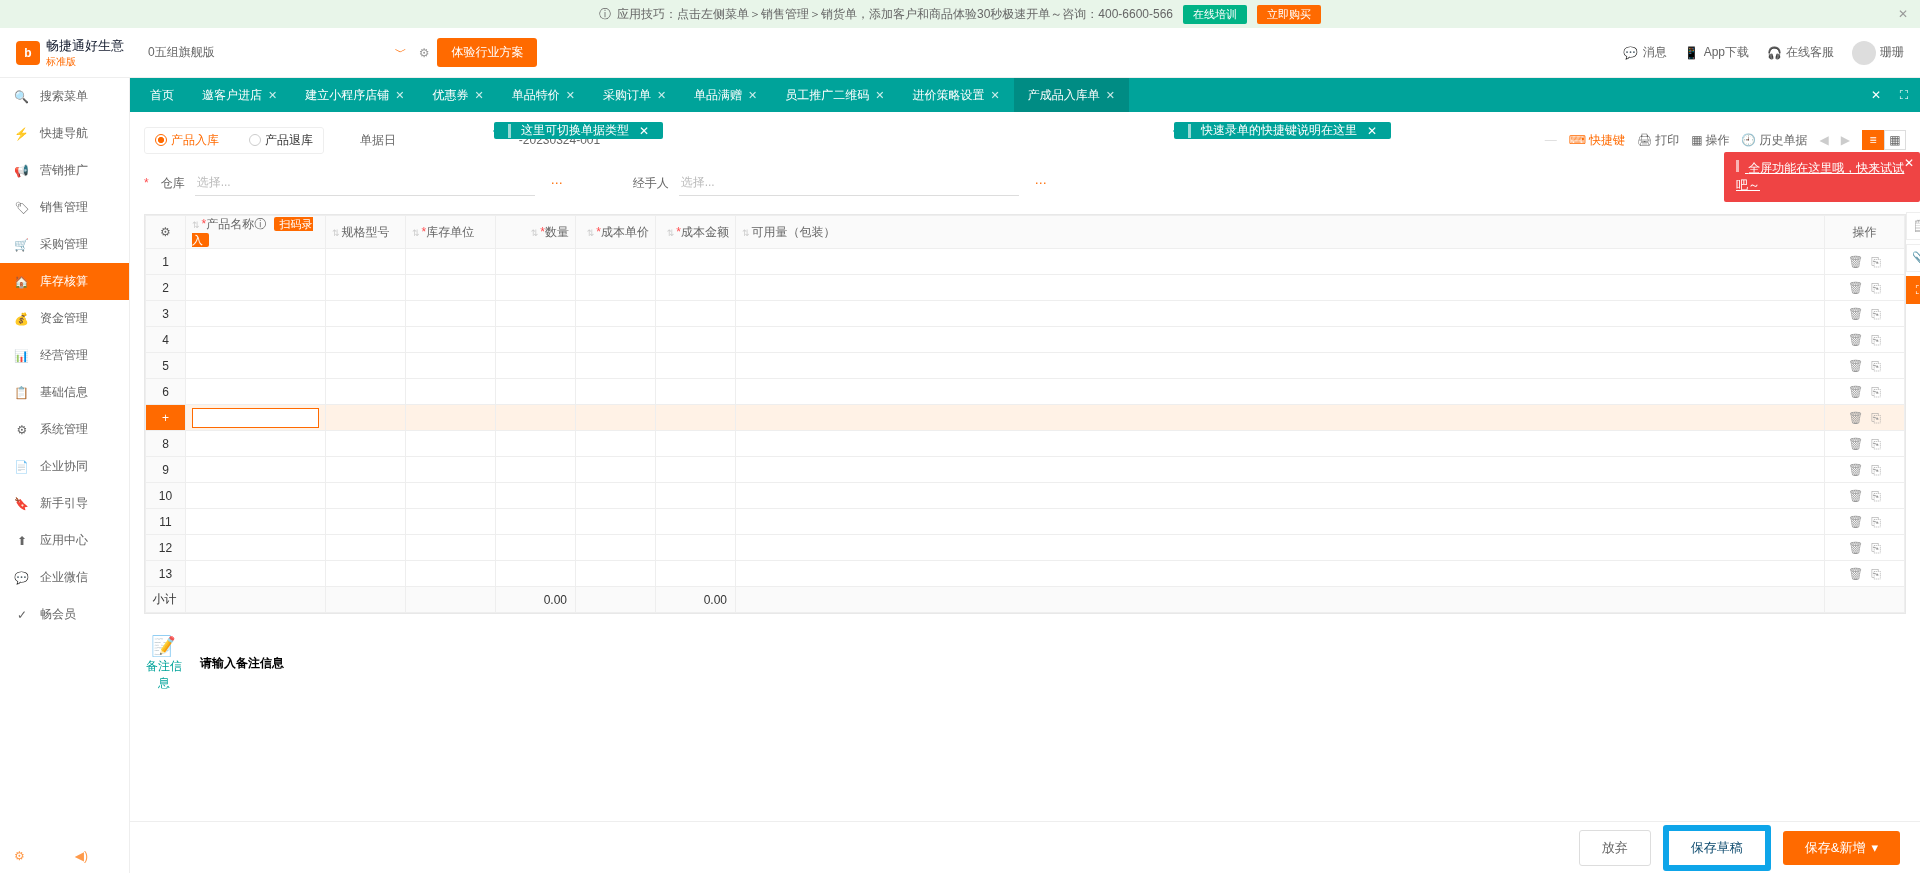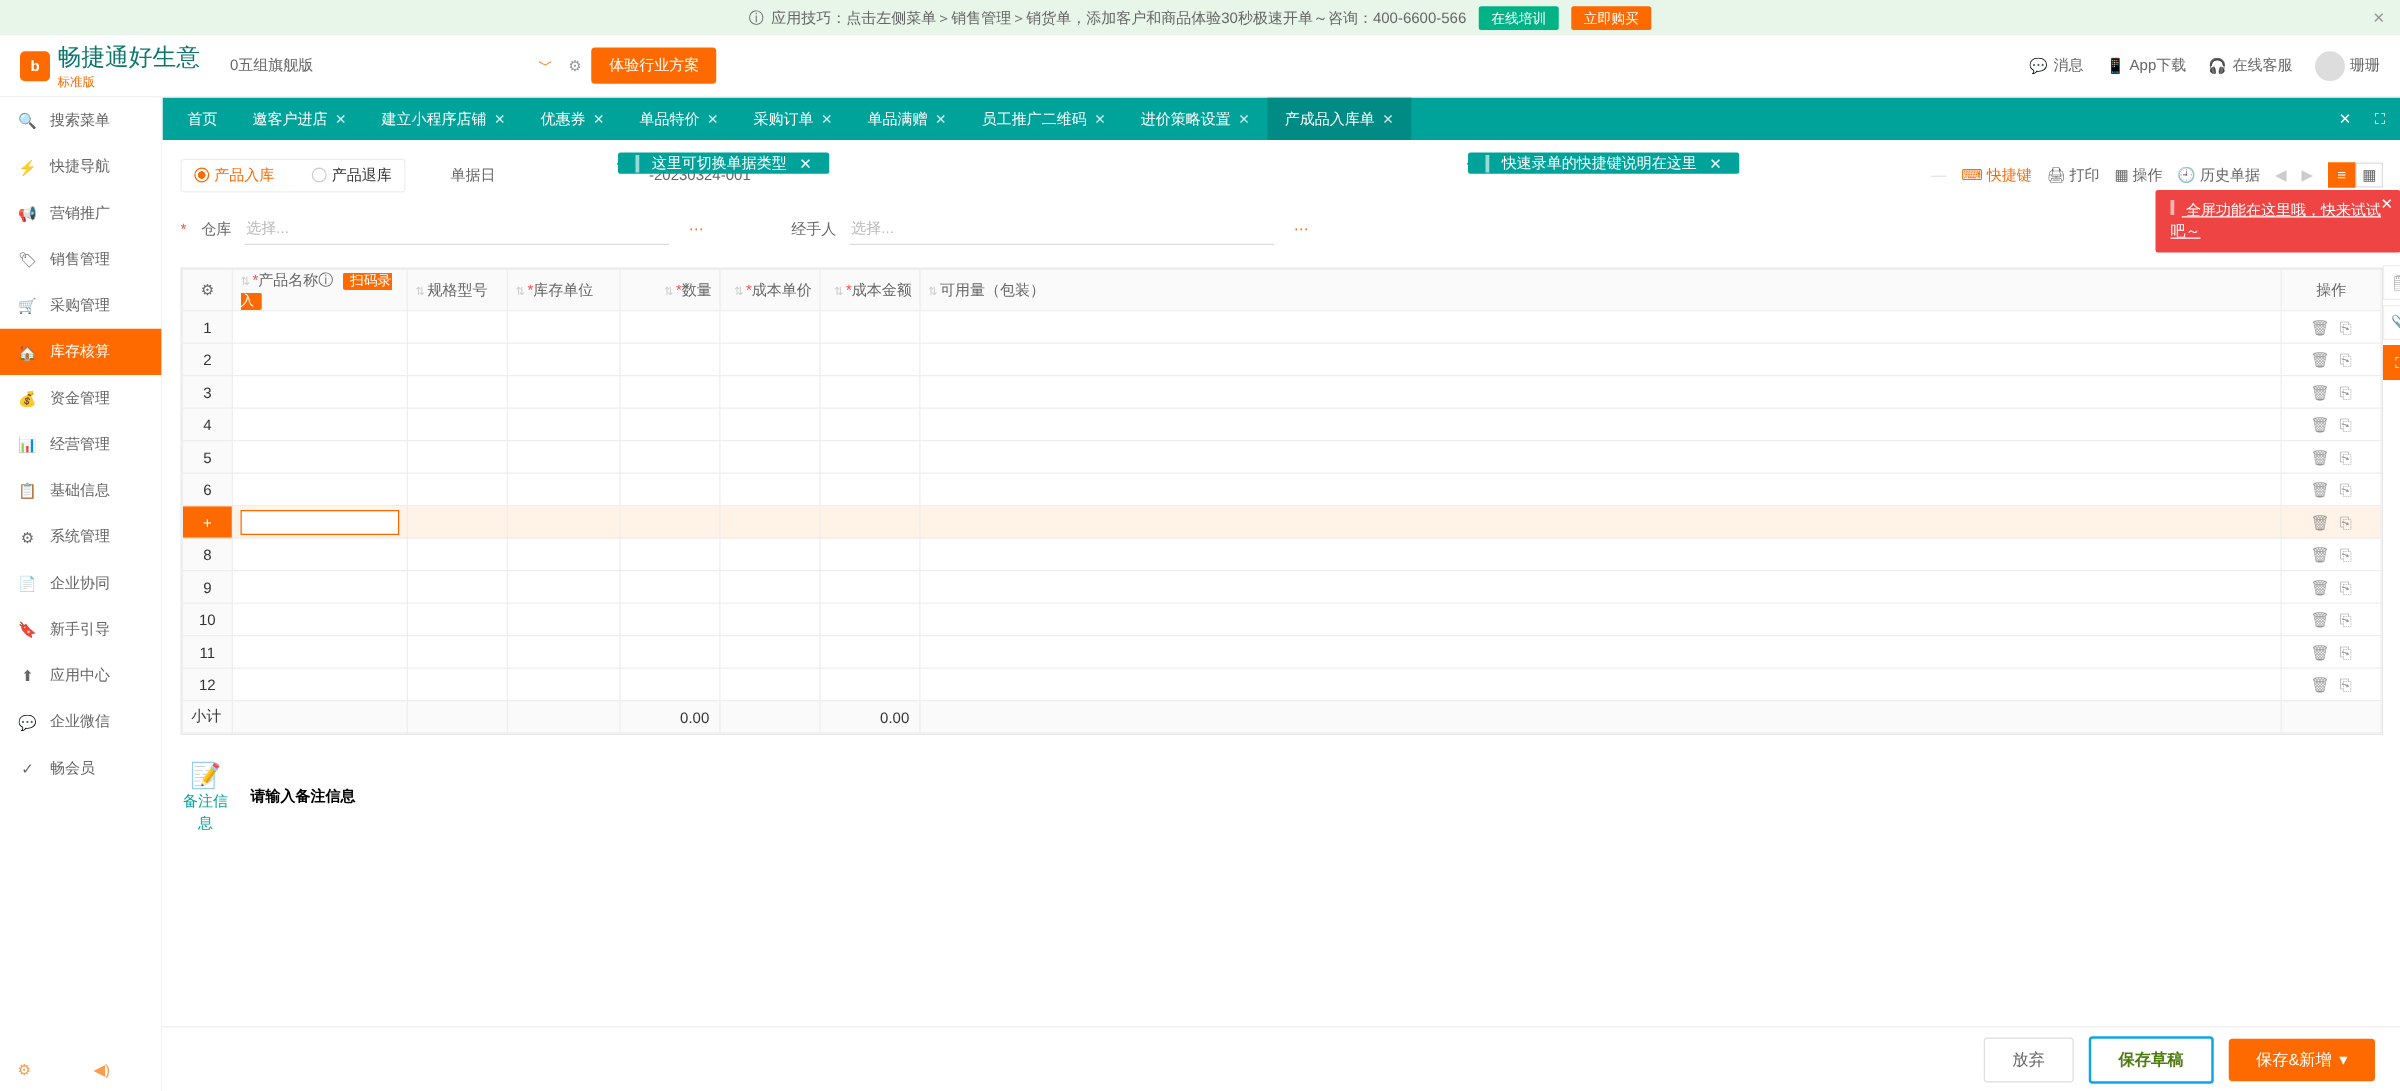--- a/index.html
+++ b/index.html
@@ -6,21 +6,21 @@
 body { font-size: 12px; color: #333; background: #fff; overflow: hidden; }
 .top-banner { background: #e8f5e9; height: 28px; display: flex; align-items: center; justify-content: center; position: relative; font-size: 12px; color: #666; }
 .top-banner .info-icon { margin-right: 6px; }
 .top-banner .btn { margin-left: 10px; padding: 2px 10px; border-radius: 2px; color: #fff; font-size: 11px; cursor: pointer; }
 .top-banner .btn-green { background: #00b386; }
 .top-banner .btn-orange { background: #ff6a00; }
 .top-banner .close { position: absolute; right: 12px; cursor: pointer; color: #999; }
 .header { height: 50px; display: flex; align-items: center; padding: 0 16px; border-bottom: 1px solid #eee; }
 .logo { display: flex; align-items: center; }
 .logo-icon { width: 24px; height: 24px; background: #ff6a00; border-radius: 4px; color: #fff; display: flex; align-items: center; justify-content: center; font-weight: bold; margin-right: 6px; }
-.logo-text { color: #0f766e; font-size: 19px; font-weight: 500; }
+.logo-text { color: #0f172a; font-size: 13px; font-weight: 500; }
 .logo-sub { color: #ff6a00; font-size: 10px; }
 .org-select { margin-left: 24px; display: flex; align-items: center; color: #666; cursor: pointer; }
 .org-select .chevron { color: #ff6a00; margin-left: 180px; }
 .org-select .gear { margin-left: 12px; color: #999; }
 .btn-exp { margin-left: 8px; background: #ff6a00; color: #fff; padding: 6px 14px; border-radius: 3px; cursor: pointer; font-size: 12px; }
 .header-right { margin-left: auto; display: flex; align-items: center; gap: 18px; color: #666; }
 .header-right .item { display: flex; align-items: center; gap: 4px; cursor: pointer; }
 .avatar { width: 24px; height: 24px; background: #ddd; border-radius: 50%; }
 .layout { display: flex; height: calc(100vh - 78px); }
 .sidebar { width: 130px; background: #fff; border-right: 1px solid #eee; display: flex; flex-direction: column; }
@@ -81,21 +81,21 @@
 .remark-row { display: flex; align-items: center; margin-top: 20px; gap: 16px; }
 .remark-icon { width: 40px; text-align: center; color: #00a39a; }
 .remark-icon .r { font-size: 20px; }
 .remark-input { flex: 1; color: #000000; font-weight: bold; }
 .side-tools { position: absolute; right: -14px; top: 100px; display: flex; flex-direction: column; gap: 4px; }
 .side-tools .st { width: 28px; height: 28px; background: #fff; border: 1px solid #eee; display: flex; align-items: center; justify-content: center; color: #999; cursor: pointer; }
 .side-tools .st.orange { background: #ff6a00; color: #fff; border-color: #ff6a00; }
 .footer { height: 52px; border-top: 1px solid #eee; display: flex; align-items: center; justify-content: flex-end; padding: 0 20px; gap: 12px; }
 .footer .btn { padding: 8px 22px; border-radius: 3px; cursor: pointer; font-size: 13px; }
 .footer .btn-default { border: 1px solid #ddd; color: #666; }
-.footer .btn-outline { border: 2px solid #0ea5e9; color: #4d7c0f; font-weight: bold; }
+.footer .btn-outline { border: 6px solid #0ea5e9; color: #0c4a6e; }
 .footer .btn-primary { background: #ff6a00; color: #fff; display: flex; align-items: center; gap: 6px; }
 </style>
 </head>
 <body>
 
 <div class="top-banner">
   <span class="info-icon">ⓘ</span>
   <span>应用技巧：点击左侧菜单＞销售管理＞销货单，添加客户和商品体验30秒极速开单～咨询：400-6600-566</span>
   <span class="btn btn-green">在线培训</span>
   <span class="btn btn-orange">立即购买</span>
@@ -545,20 +545,36 @@
     <td></td>
     <td></td>
     <td></td>
     <td class="col-op">
                   <div class="op-icons">
                     <span>🗑</span>
                     <span>⎘</span>
                   </div>
                 </td>
               </tr>
+              <tr>
+                <td class="col-idx">13</td>
+    <td></td>
+    <td></td>
+    <td></td>
+    <td></td>
+    <td></td>
+    <td></td>
+    <td></td>
+    <td class="col-op">
+                  <div class="op-icons">
+                    <span>🗑</span>
+                    <span>⎘</span>
+                  </div>
+                </td>
+              </tr>
               <tr class="subtotal">
                 <td class="col-idx" style="text-align:center">小计</td>
   <td></td>
                 <td></td>
                 <td></td>
   <td>0.00</td>
   <td></td>
   <td>0.00</td>
   <td></td>
                 <td class="col-op"></td>

